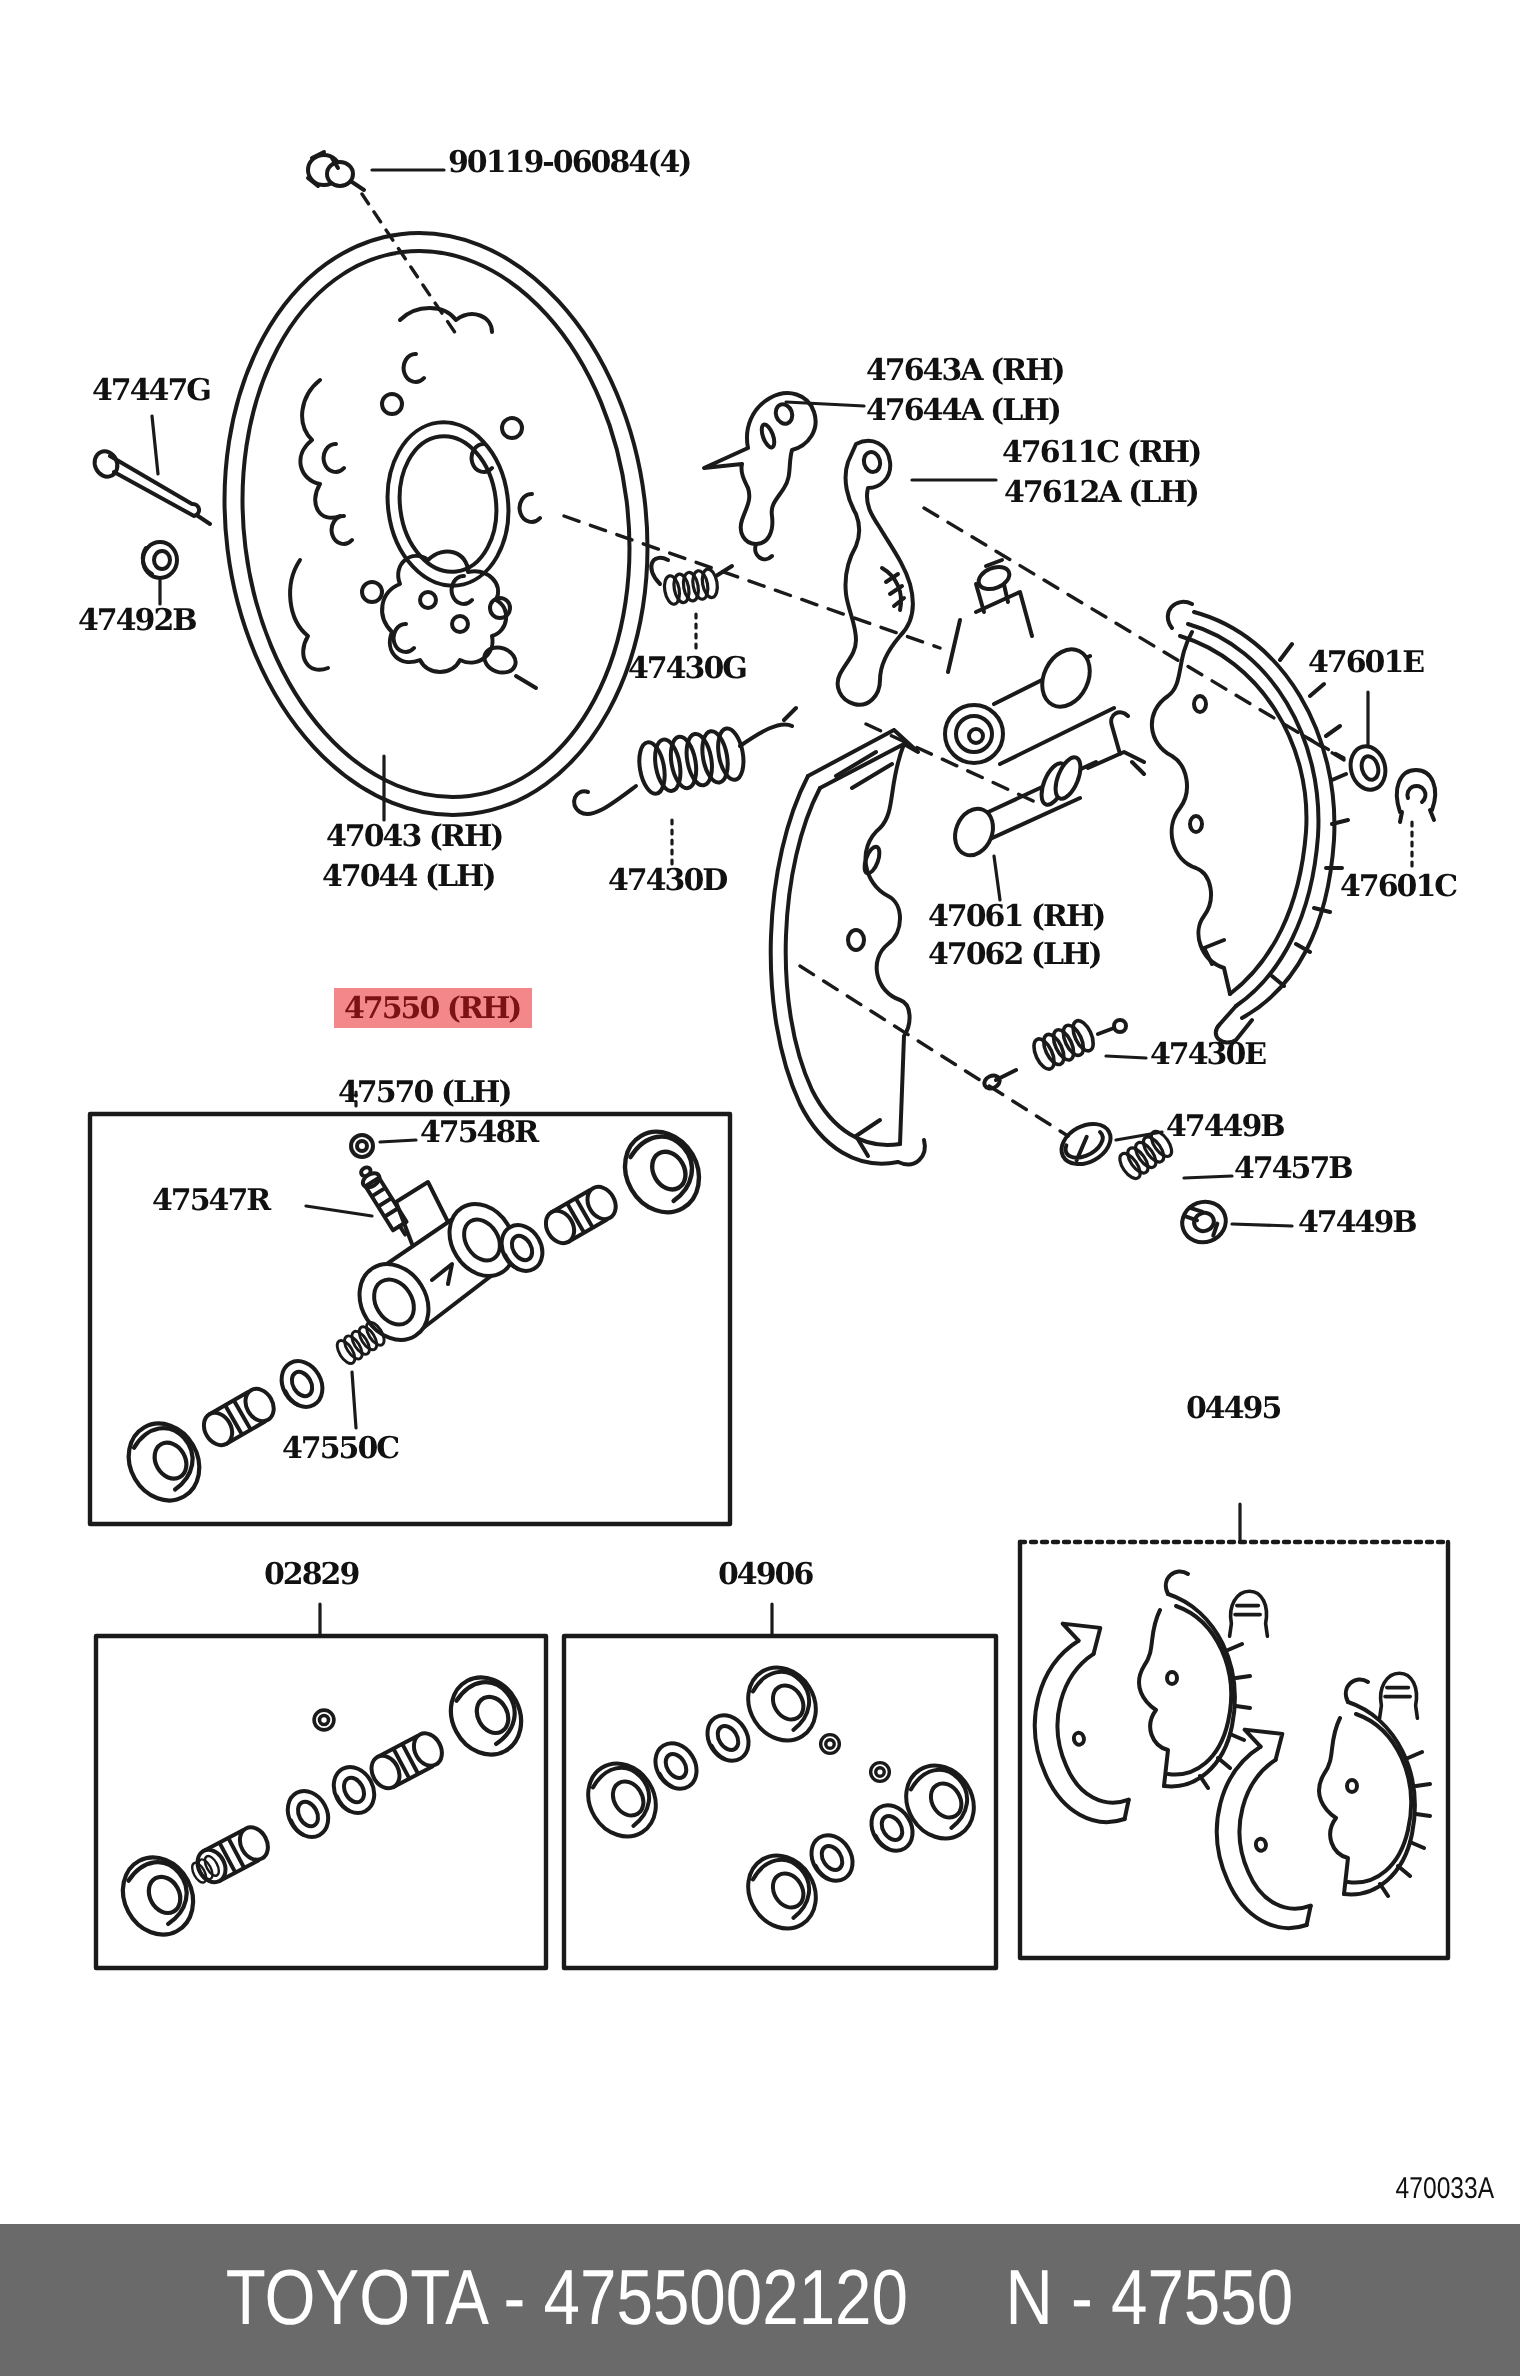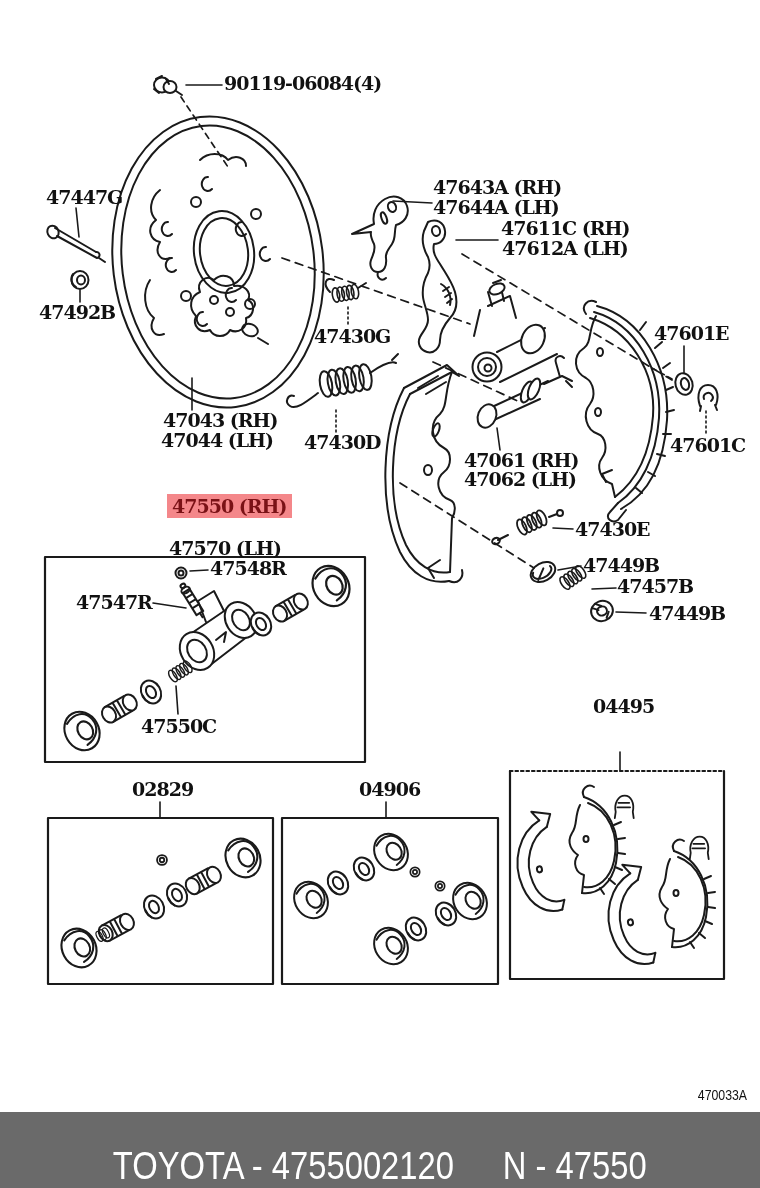--- a/index.html
+++ b/index.html
@@ -2,21 +2,21 @@
 <html style="--hl-bg: #f4878a; --hl-text: #7a1216; --footer-bg: #6a6a6a;"><head>
 <meta charset="utf-8">
 <style>
   html,body{margin:0;padding:0;background:#fff;width:760px;height:1188px;overflow:hidden;}
   #stage{position:relative;width:760px;height:1188px;background:#fff;font-family:"Liberation Sans",sans-serif;}
   #art{position:absolute;left:0;top:0;}
   .plabel{
     position:absolute;
     font-family:"DejaVu Serif",serif;
     font-weight:700;
-    font-size:19px;
+    font-size:15px;
     letter-spacing:-1px;
     line-height:1;
     color:#111;
     white-space:nowrap;
   }
   .plabel.hl{
     background:var(--hl-bg,#f4878a);
     color:var(--hl-text,#7a1216);
     padding:3px 6px 2px 5px;
     text-align:right;
@@ -25,21 +25,21 @@
     position:absolute;
     right:13px; top:1086px;
     font-size:15px; color:#111;
     transform:scaleX(0.82);
     transform-origin:right center;
     font-family:"Liberation Sans",sans-serif;
   }
   #footer-bar{
     position:absolute; left:0; top:1112px; width:760px; height:76px;
     background:var(--footer-bg,#6a6a6a);
-    display:flex; align-items:flex-end; justify-content:center;
+    display:flex; align-items:center; justify-content:center;
   }
   #footer-inner{
     display:flex; gap:58px; align-items:baseline;
     color:#fff; font-size:39px; font-weight:400;
     transform:scaleX(0.84);
     white-space:nowrap;
   }
 </style>
 </head>
 <body>

